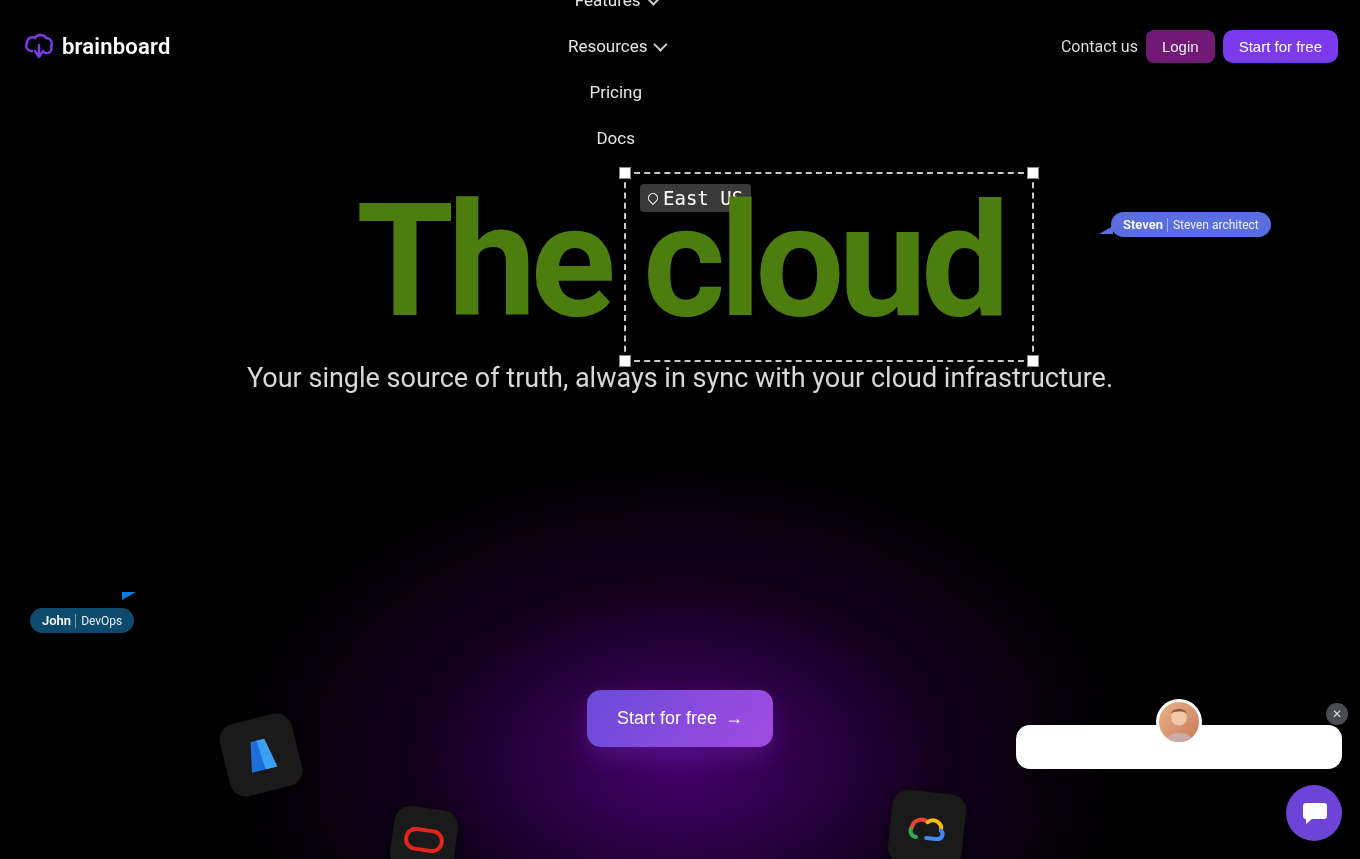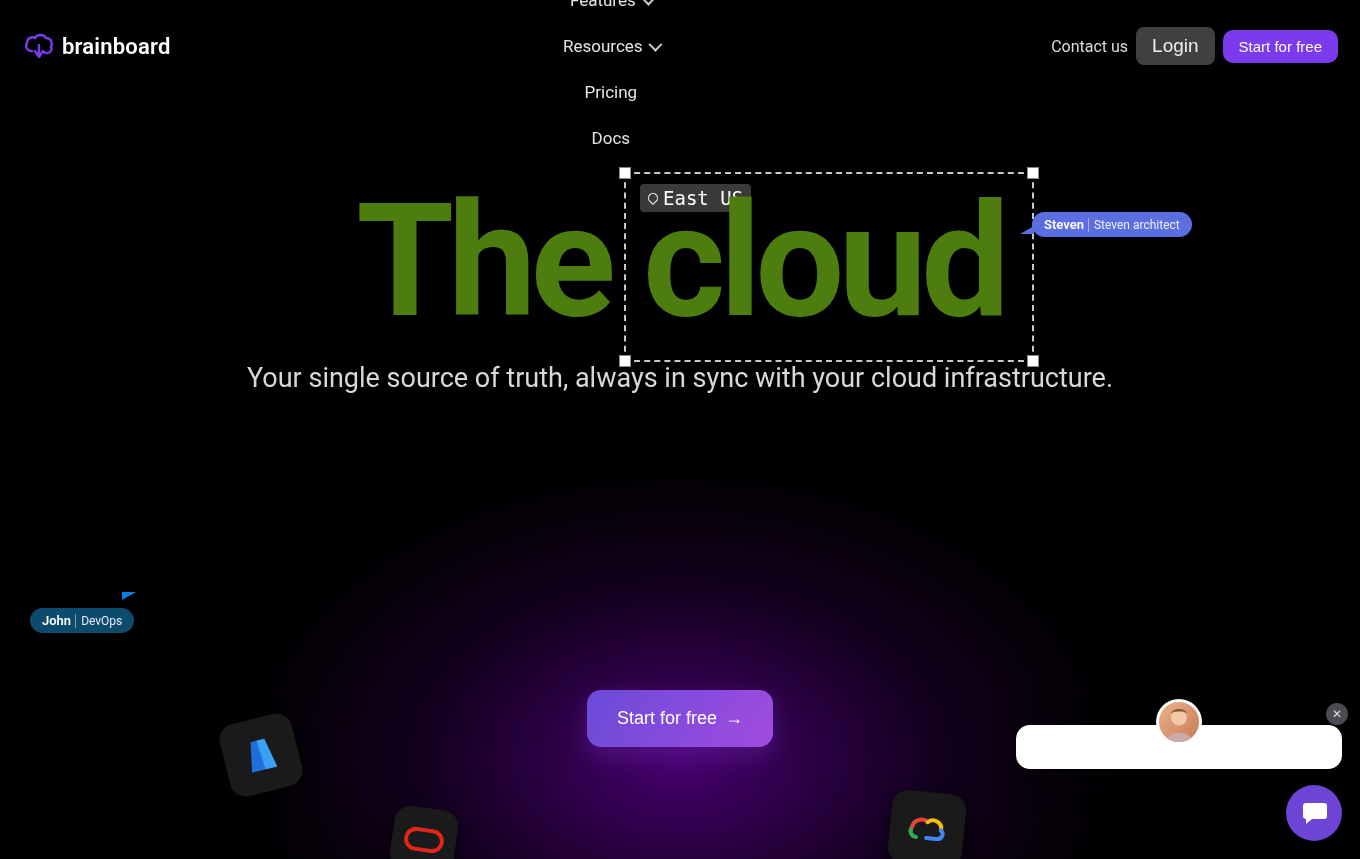--- a/index.html
+++ b/index.html
@@ -71,26 +71,26 @@
     display: flex;
     align-items: center;
     gap: 8px;
   }
   .link-plain {
     font-size: 16px;
     color: #ddd;
     cursor: pointer;
   }
   .btn-login {
-    background: #404040;
+    background: #701a75;
     color: #eee;
     border: none;
     padding: 8px 16px;
     border-radius: 8px;
-    font-size: 19px;
+    font-size: 15px;
     cursor: pointer;
   }
   .btn-cta {
     background: #7c3aed;
     color: #fff;
     border: none;
     padding: 8px 16px;
     border-radius: 10px;
     font-size: 15px;
     font-weight: 500;
@@ -178,21 +178,21 @@
     align-items: center;
     gap: 4px;
   }
   .cursor-tag .role {
     font-weight: 400;
     font-size: 12px;
     opacity: 0.9;
     border-left: 1px solid rgba(255,255,255,0.5);
     padding-left: 5px;
   }
-  .tag-steven { top: 212px; left: 1020px; }
+  .tag-steven { top: 212px; left: 1099px; }
   .tag-steven .bubble { background: #5b6ee1; }
   .tag-steven .pointer {
     width: 0; height: 0;
     border-top: 8px solid transparent;
     border-bottom: 0 solid transparent;
     border-right: 14px solid #5b6ee1;
     margin-right: -2px;
     margin-top: 10px;
   }
   .tag-john { top: 608px; left: 30px; }

